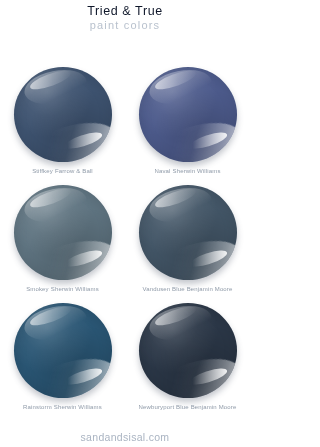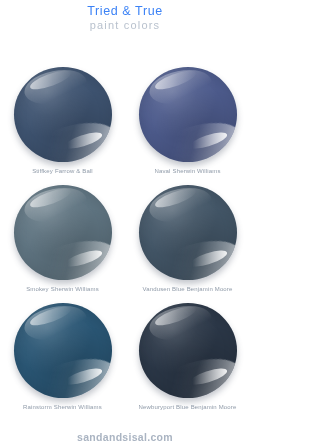--- a/index.html
+++ b/index.html
@@ -176,28 +176,27 @@
   .footer {
     position: absolute;
     left: 0;
     right: 0;
     bottom: 4px;
     text-align: center;
     font-family: "Liberation Sans", sans-serif;
     font-size: 10.5px;
     letter-spacing: 0.3px;
     color: #aab4c2;
-    font-weight: bold;
   }
 </style>
 </head>
 <body style="background: rgb(255, 255, 255);">
 
 <div class="header">
-  <div class="eyebrow" style="color: #3b82f6;">Tried &amp; True</div>
+  <div class="eyebrow" style="color: #0f172a;">Tried &amp; True</div>
   <div class="subtitle" style="color: rgb(185, 194, 206);">paint colors</div>
 </div>
 
 <div class="grid">
 
   <div class="row">
     <div class="cell">
       <div class="blob-wrap">
         <div class="blob" style="background: rgb(62, 83, 112);">
           <div class="gloss-top"></div>

